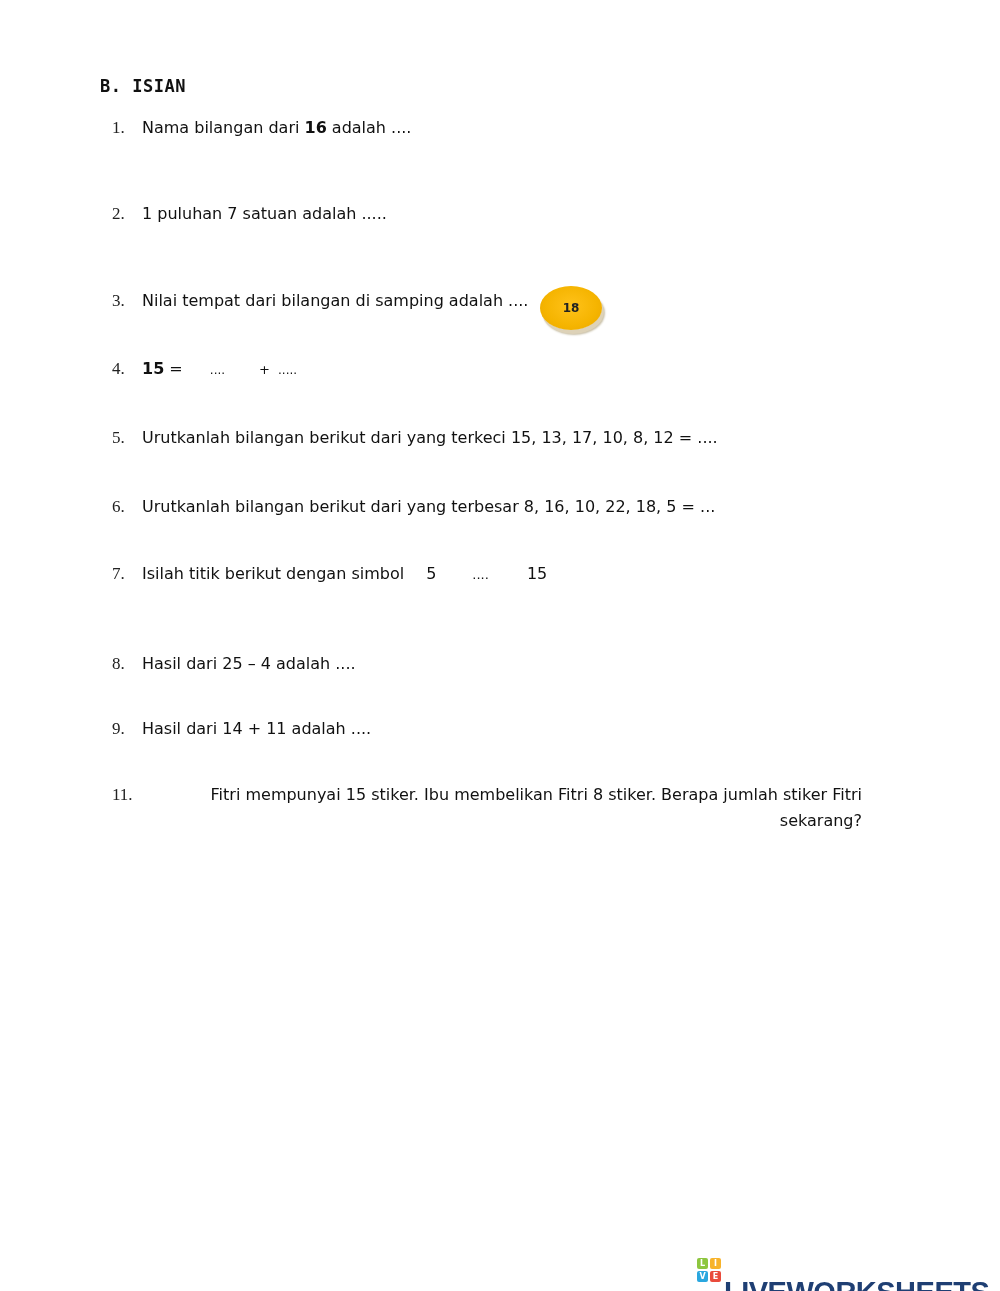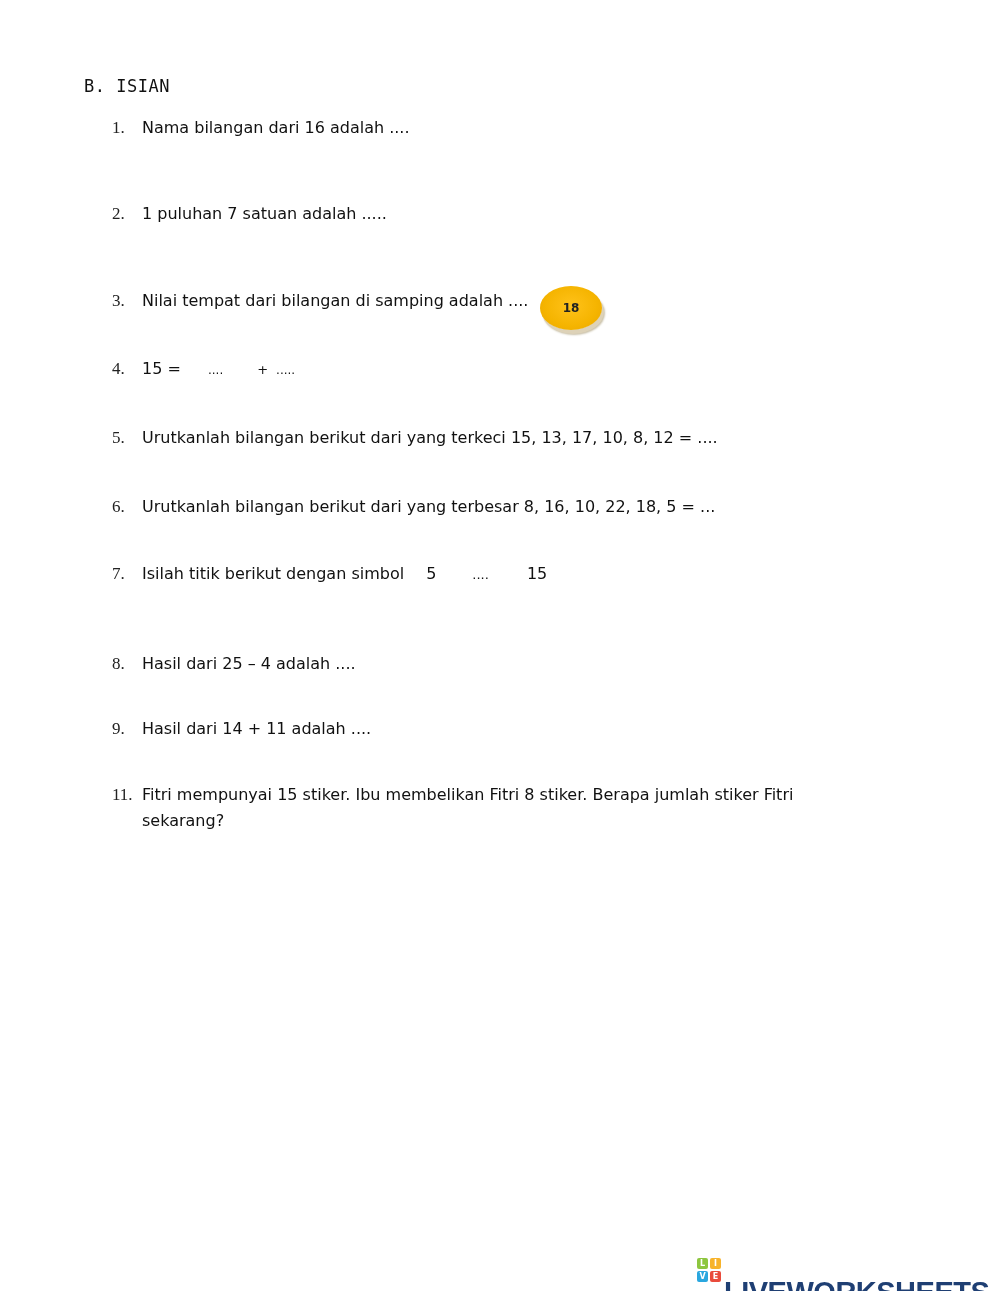--- a/index.html
+++ b/index.html
@@ -1,24 +1,24 @@
 <!DOCTYPE html>
 <html><head>
   <meta charset="utf-8">
   <style>
     html, body { margin: 0; padding: 0; background: #ffffff; }
     body { width: 1000px; height: 1291px; position: relative; overflow: hidden;
            font-family: "DejaVu Sans", sans-serif; color: #111; }
-    .heading { position: absolute; left: 84px; top: 76px; font-family: "DejaVu Sans Mono", monospace;
-               font-weight: normal; font-size: 17px; letter-spacing: 0.5px; }
+    .heading { position: absolute; left: 100px; top: 76px; font-family: "DejaVu Sans Mono", monospace;
+               font-weight: bold; font-size: 17px; letter-spacing: 0.5px; }
     .q { position: absolute; left: 112px; font-size: 16px; line-height: 26px; }
     .q .num { position: absolute; left: 0; top: 0; font-family: "Liberation Serif", serif; font-size: 17px; color: #222; }
     .q .text { position: absolute; left: 30px; top: 0; white-space: nowrap; }
-    .q .text.wrap { white-space: normal; width: 720px; }
-    .b { font-weight: normal; }
+    .q .text.wrap { white-space: normal; width: 720px; text-align: right; }
+    .b { font-weight: bold; }
     .sp { display: inline-block; }
     .badge { position: absolute; left: 540px; top: 286px; width: 62px; height: 44px; border-radius: 50%;
              background: radial-gradient(ellipse at 50% 45%, #ffc21a 0%, #f5b400 60%, #e8a400 100%);
              box-shadow: 2px 4px 0 #ddd2b8, 3px 5px 2px #c9c0a8;
              display: flex; align-items: center; justify-content: center;
              font-weight: bold; font-size: 12px; color: #222; }
     .logo { position: absolute; left: 697px; top: 1256px; height: 28px; display: flex; align-items: center; }
     .logo-grid { display: grid; grid-template-columns: 11px 11px; grid-template-rows: 11px 11px; gap: 2px; margin-right: 3px; }
     .logo-grid span { font-size: 8px; font-weight: bold; color: #fff; display: flex; align-items: center; justify-content: center; border-radius: 2px; }
     .logo-text { font-family: "Liberation Sans", sans-serif; font-weight: bold; font-size: 29px; color: #1f3f73; letter-spacing: -0.5px; margin-top: 44px; }

